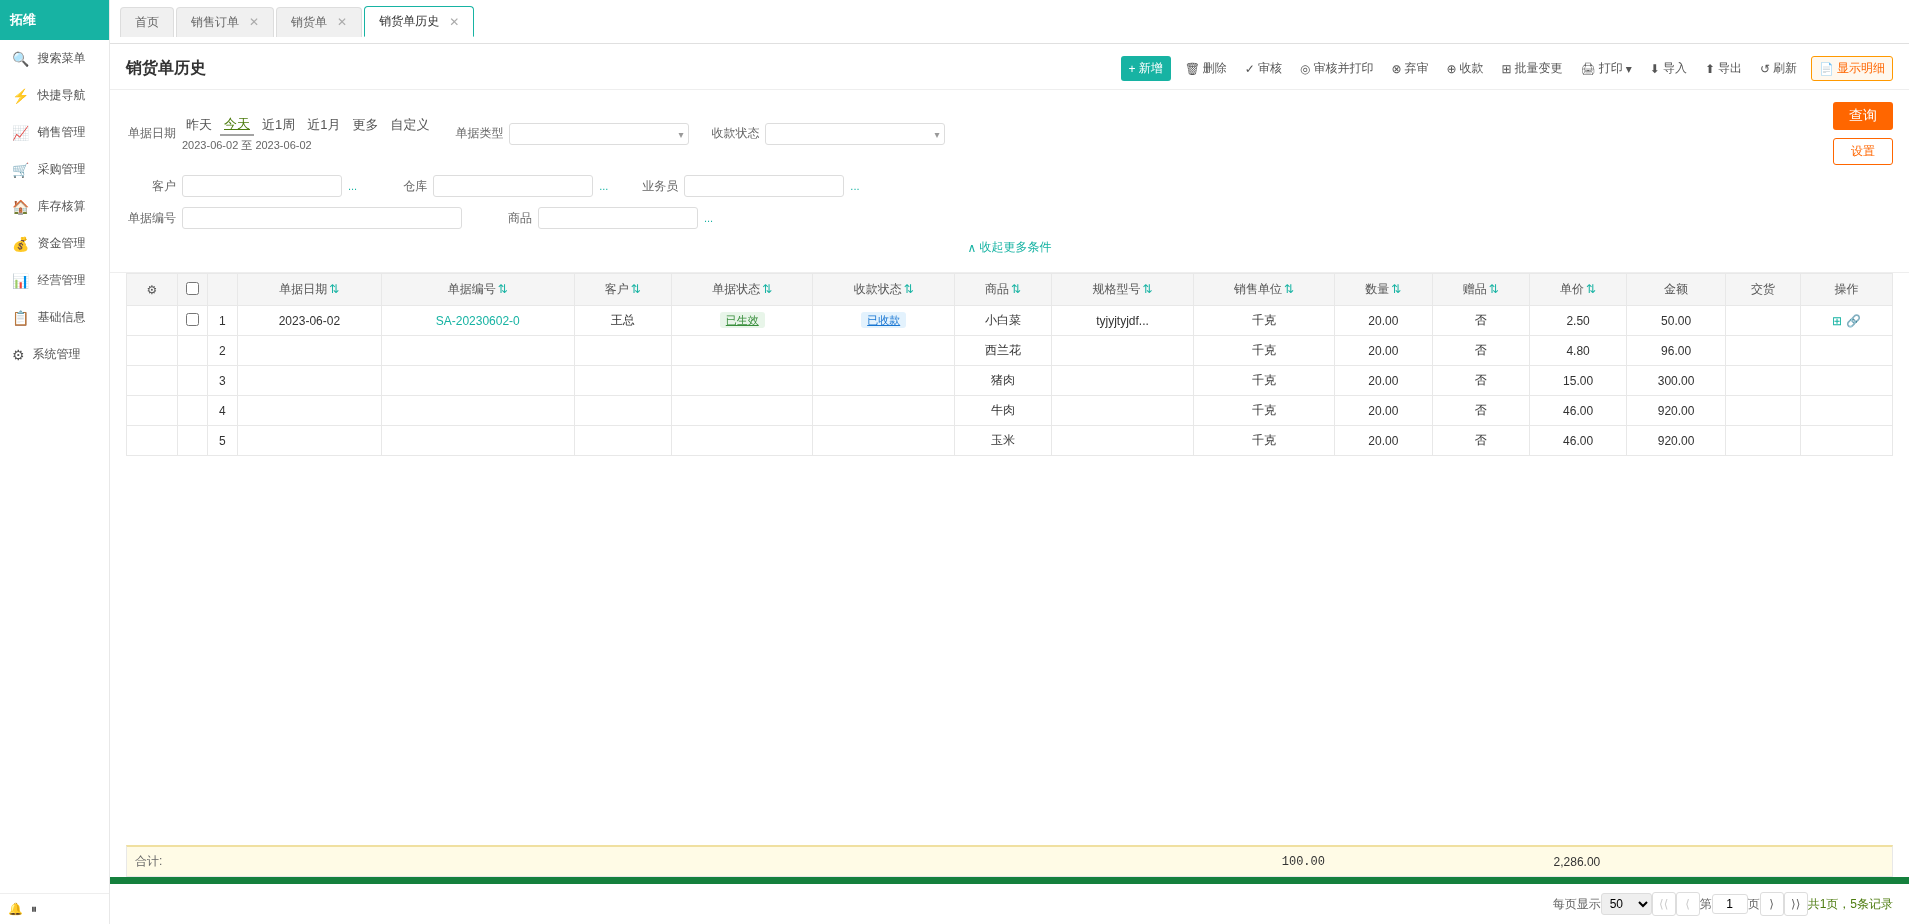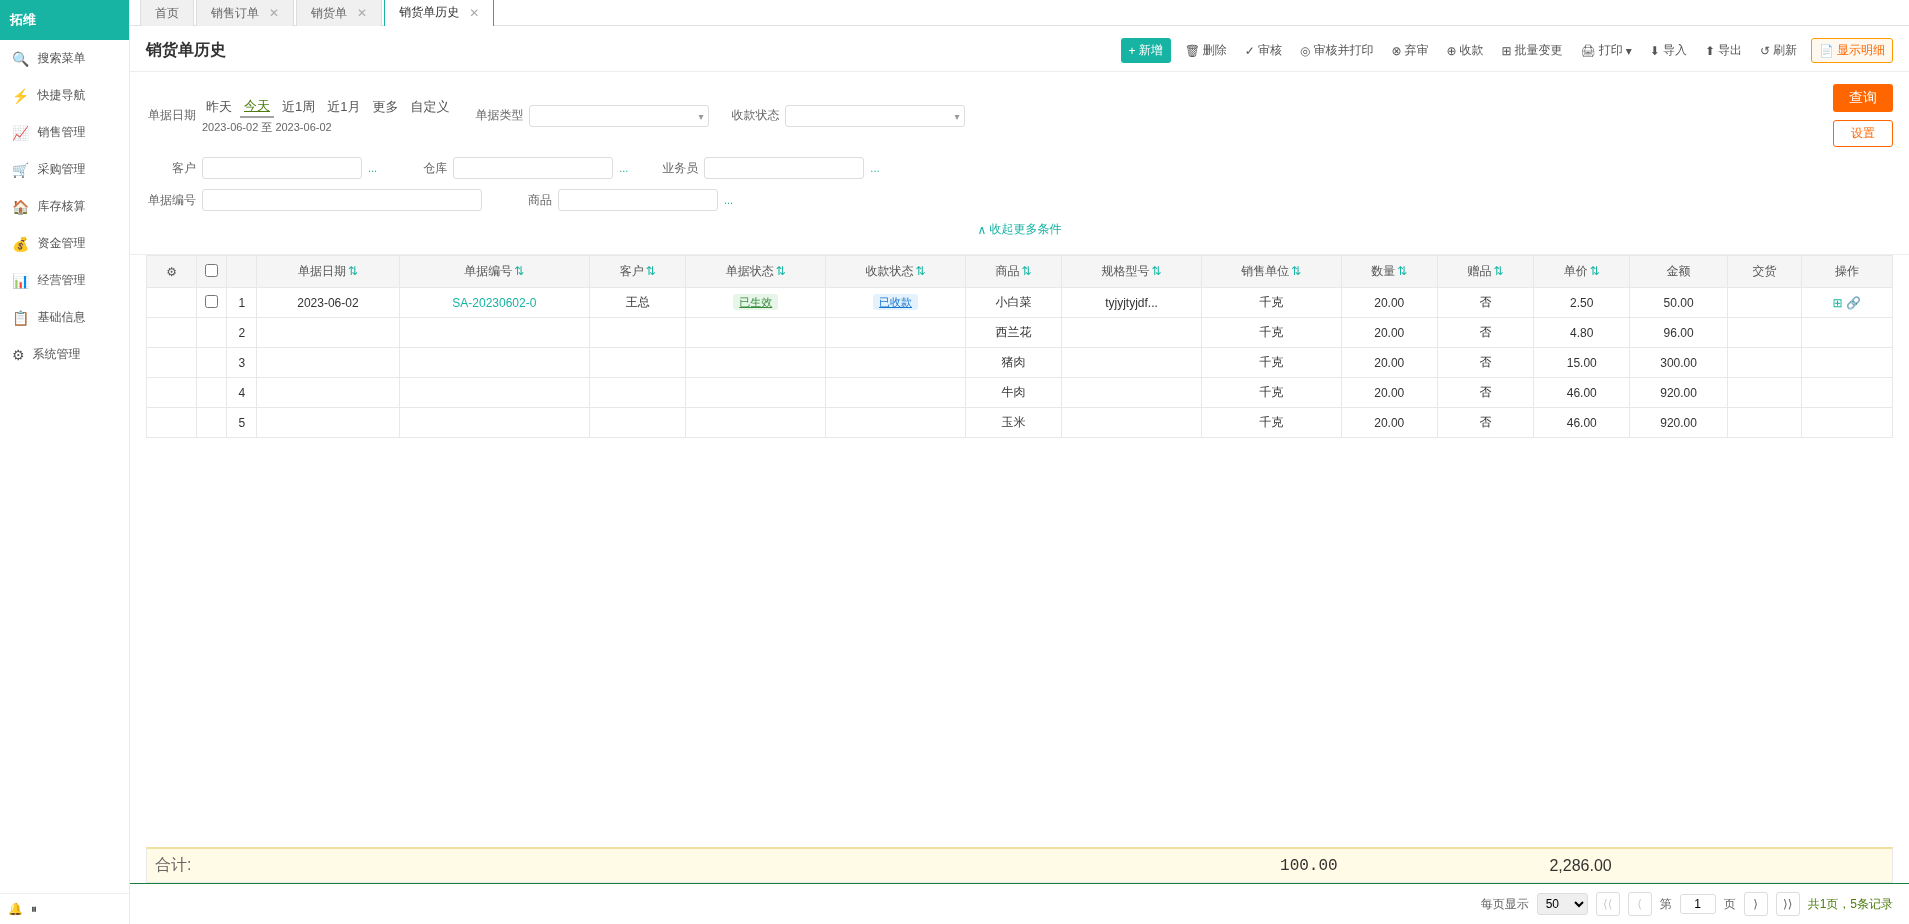--- a/index.html
+++ b/index.html
@@ -1,29 +1,29 @@
 <!DOCTYPE html>
 <html><head>
   <meta charset="utf-8">
   <style>
     * { margin: 0; padding: 0; box-sizing: border-box; }
     body { font-family: "Microsoft YaHei", Arial, sans-serif; font-size: 12px; color: #333; background: #f5f5f5; display: flex; height: 924px; overflow: hidden; }
 
     
-    .sidebar { width: 130px; background: #fff; border-right: 1px solid #e8e8e8; display: flex; flex-direction: column; flex-shrink: 0; }
+    .sidebar { width: 110px; background: #fff; border-right: 1px solid #e8e8e8; display: flex; flex-direction: column; flex-shrink: 0; }
     .sidebar-logo { height: 40px; background: #17b3a3; display: flex; align-items: center; padding: 0 10px; color: white; font-size: 13px; font-weight: bold; }
     .sidebar-item { display: flex; align-items: center; padding: 10px 12px; cursor: pointer; color: #555; gap: 8px; }
     .sidebar-item .icon { font-size: 14px; }
     .sidebar-footer { margin-top: auto; border-top: 1px solid #eee; padding: 8px; display: flex; gap: 8px; }
 
     
     .main { flex: 1; display: flex; flex-direction: column; overflow: hidden; }
 
     
-    .tabs-bar { height: 26px; background: #fff; border-bottom: 1px solid #e0e0e0; display: flex; align-items: center; padding: 0 10px; gap: 2px; flex-shrink: 0; }
+    .tabs-bar { height: 44px; background: #fff; border-bottom: 1px solid #e0e0e0; display: flex; align-items: center; padding: 0 10px; gap: 2px; flex-shrink: 0; }
     .tab { padding: 6px 14px; border-radius: 4px 4px 0 0; cursor: pointer; display: flex; align-items: center; gap: 6px; font-size: 12px; color: #666; background: #f0f0f0; border: 1px solid #ddd; border-bottom: none; }
     .tab.active { background: #fff; color: #333; border-color: #17b3a3; border-bottom: 1px solid #fff; }
     .tab-close-btn { margin-left: 4px; color: #aaa; }
 
     
     .page-content { flex: 1; display: flex; flex-direction: column; overflow: hidden; background: #fff; }
 
     
     .page-header { padding: 12px 16px 8px; display: flex; align-items: center; justify-content: space-between; border-bottom: 1px solid #eee; flex-shrink: 0; }
     .page-title { font-size: 16px; font-weight: bold; color: #333; }
@@ -54,27 +54,27 @@
     table { width: 100%; border-collapse: collapse; font-size: 12px; }
     thead th { background: #f5f5f5; border: 1px solid #e8e8e8; padding: 7px 8px; text-align: center; color: #555; font-weight: normal; white-space: nowrap; }
     thead th .sort { color: #17b3a3; margin-left: 2px; }
     tbody td { border: 1px solid #e8e8e8; padding: 6px 8px; text-align: center; color: #333; }
     .status-badge { padding: 2px 6px; border-radius: 3px; font-size: 11px; text-decoration: underline; }
     .status-active { background: #e8f5e9; color: #388e3c; }
     .status-received { background: #e3f2fd; color: #1976d2; }
     .action-link { color: #17b3a3; cursor: pointer; margin: 0 2px; }
 
     
-    .table-footer { background: #fffbe6; border: 1px solid #e8e8e8; border-top: 2px solid #f0e0a0; padding: 6px 8px; display: flex; align-items: center; font-size: 16px; flex-shrink: 0; margin: 0 16px; }
+    .table-footer { background: #fffbe6; border: 1px solid #e8e8e8; border-top: 2px solid #f0e0a0; padding: 6px 8px; display: flex; align-items: center; font-size: 12px; flex-shrink: 0; margin: 0 16px; }
     .footer-label { color: #666; min-width: 60px; }
     .footer-values { display: flex; align-items: center; flex: 1; gap: 30px; }
     .footer-num { text-align: center; }
 
     
-    .pagination { display: flex; align-items: center; justify-content: flex-end; padding: 8px 16px; gap: 8px; flex-shrink: 0; background: #fff; border-top: 1px solid #15803d; }
+    .pagination { display: flex; align-items: center; justify-content: flex-end; padding: 8px 16px; flex-shrink: 0; background: #fff; border-top: 7px solid #15803d; }
     .pagination-label { color: #666; }
     .pagination-select { border: 1px solid #ddd; border-radius: 3px; padding: 2px 4px; font-size: 12px; }
     .page-btn { width: 24px; height: 24px; display: flex; align-items: center; justify-content: center; border: 1px solid #ddd; border-radius: 3px; cursor: pointer; color: #666; font-size: 12px; }
     .page-btn.disabled { color: #ccc; cursor: not-allowed; }
     .page-input { border: 1px solid #ddd; border-radius: 3px; width: 36px; text-align: center; padding: 2px; font-size: 12px; }
     .total-info { color: #4d7c0f; }
     .checkbox-th { width: 30px; }
     .num-col { width: 30px; }
     
     .select-wrapper { position: relative; display: inline-block; }

